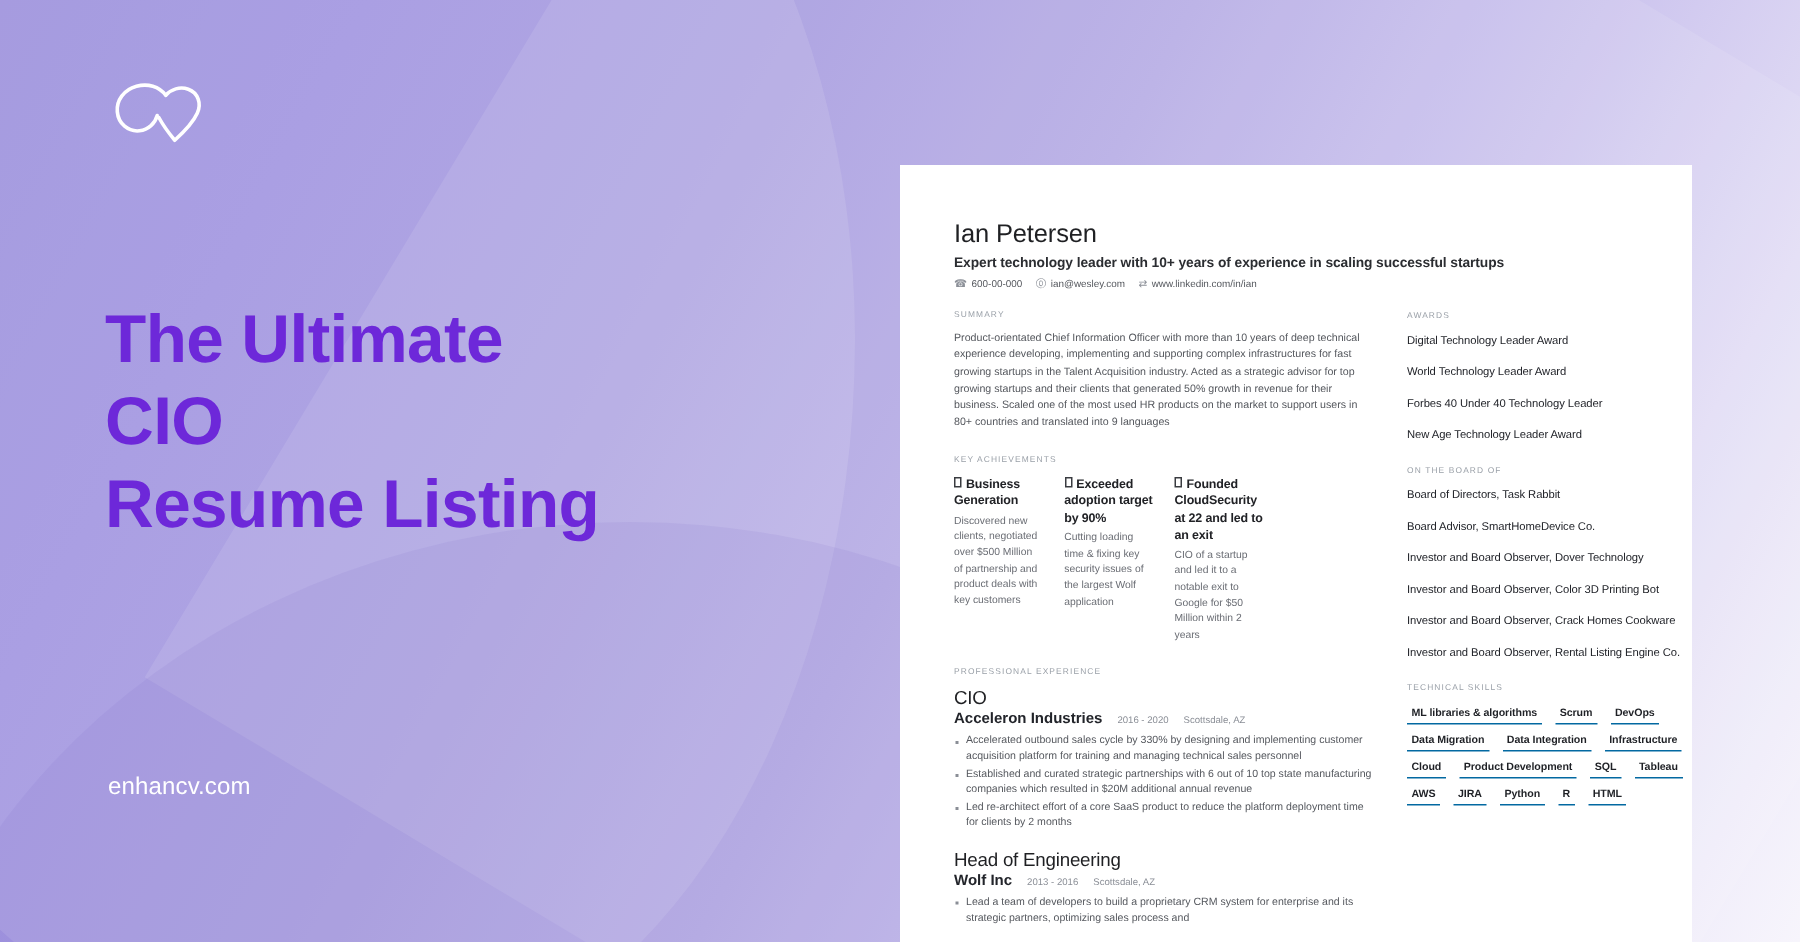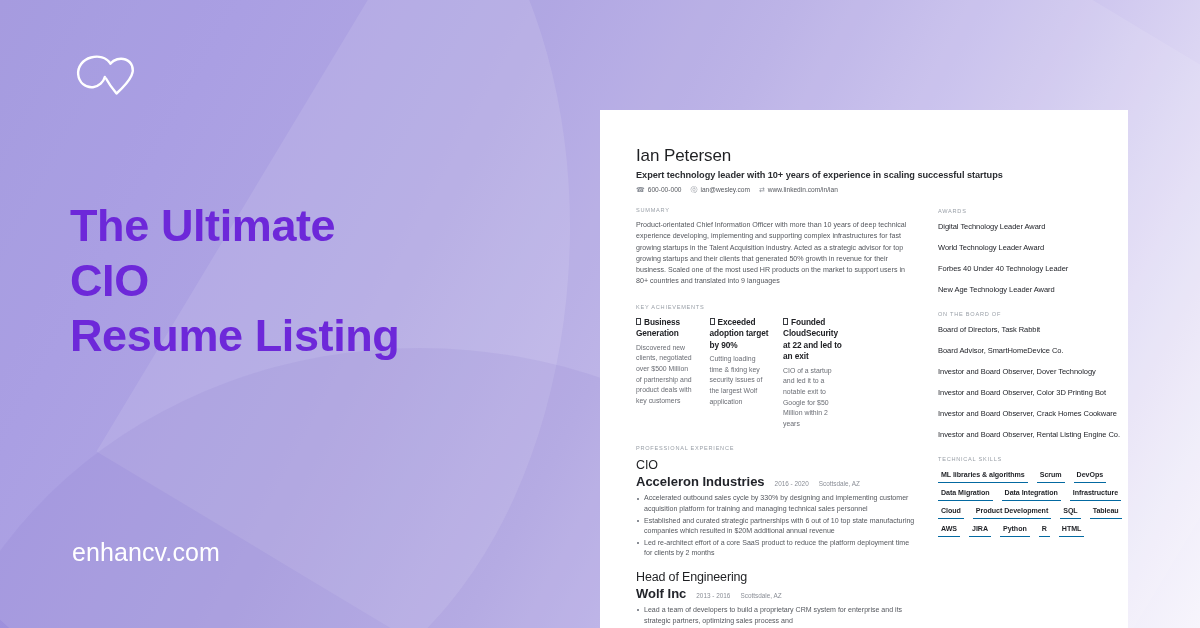--- a/index.html
+++ b/index.html
@@ -58,23 +58,23 @@
     position:absolute; left:70px; top:198px; width:470px;
     color:#6d28d9;
     font-size:45px;
     font-weight:bold;
     line-height:55px;
     letter-spacing:-0.4px;
   }
   .headline div { white-space:nowrap; }
 
   .site {
-    position:absolute; left:72px; top:538px;
+    position:absolute; left:72px; top:516px;
     color:#ffffff;
-    font-size:25px;
+    font-size:16px;
     letter-spacing:0.1px;
   }
 
   
   .resume {
     position:absolute;
     left:600px; top:110px;
     width:528px; height:530px;
     background:#ffffff;
     overflow:hidden;
@@ -155,21 +155,21 @@
   .job-title {
     font-size:12.5px;
     color:#1f2023;
     letter-spacing:-0.15px;
     margin-bottom:2px;
   }
   .job-meta {
     display:flex; align-items:baseline; gap:10px;
     margin-bottom:4px;
   }
-  .job-company { font-size:13px; font-weight:bold; color:#22242a;text-align:right; }
+  .job-company { font-size:10px; font-weight:bold; color:#22242a;text-align:right; }
   .job-dates   { font-size:6.4px; color:#8a8e96; }
   .job-loc     { font-size:6.4px; color:#8a8e96; }
   .job ul { list-style:none; }
   .job li {
     position:relative;
     font-size:7.05px;
     line-height:10.6px;
     color:#55585e;
     padding-left:8px;
     margin-bottom:1px;

